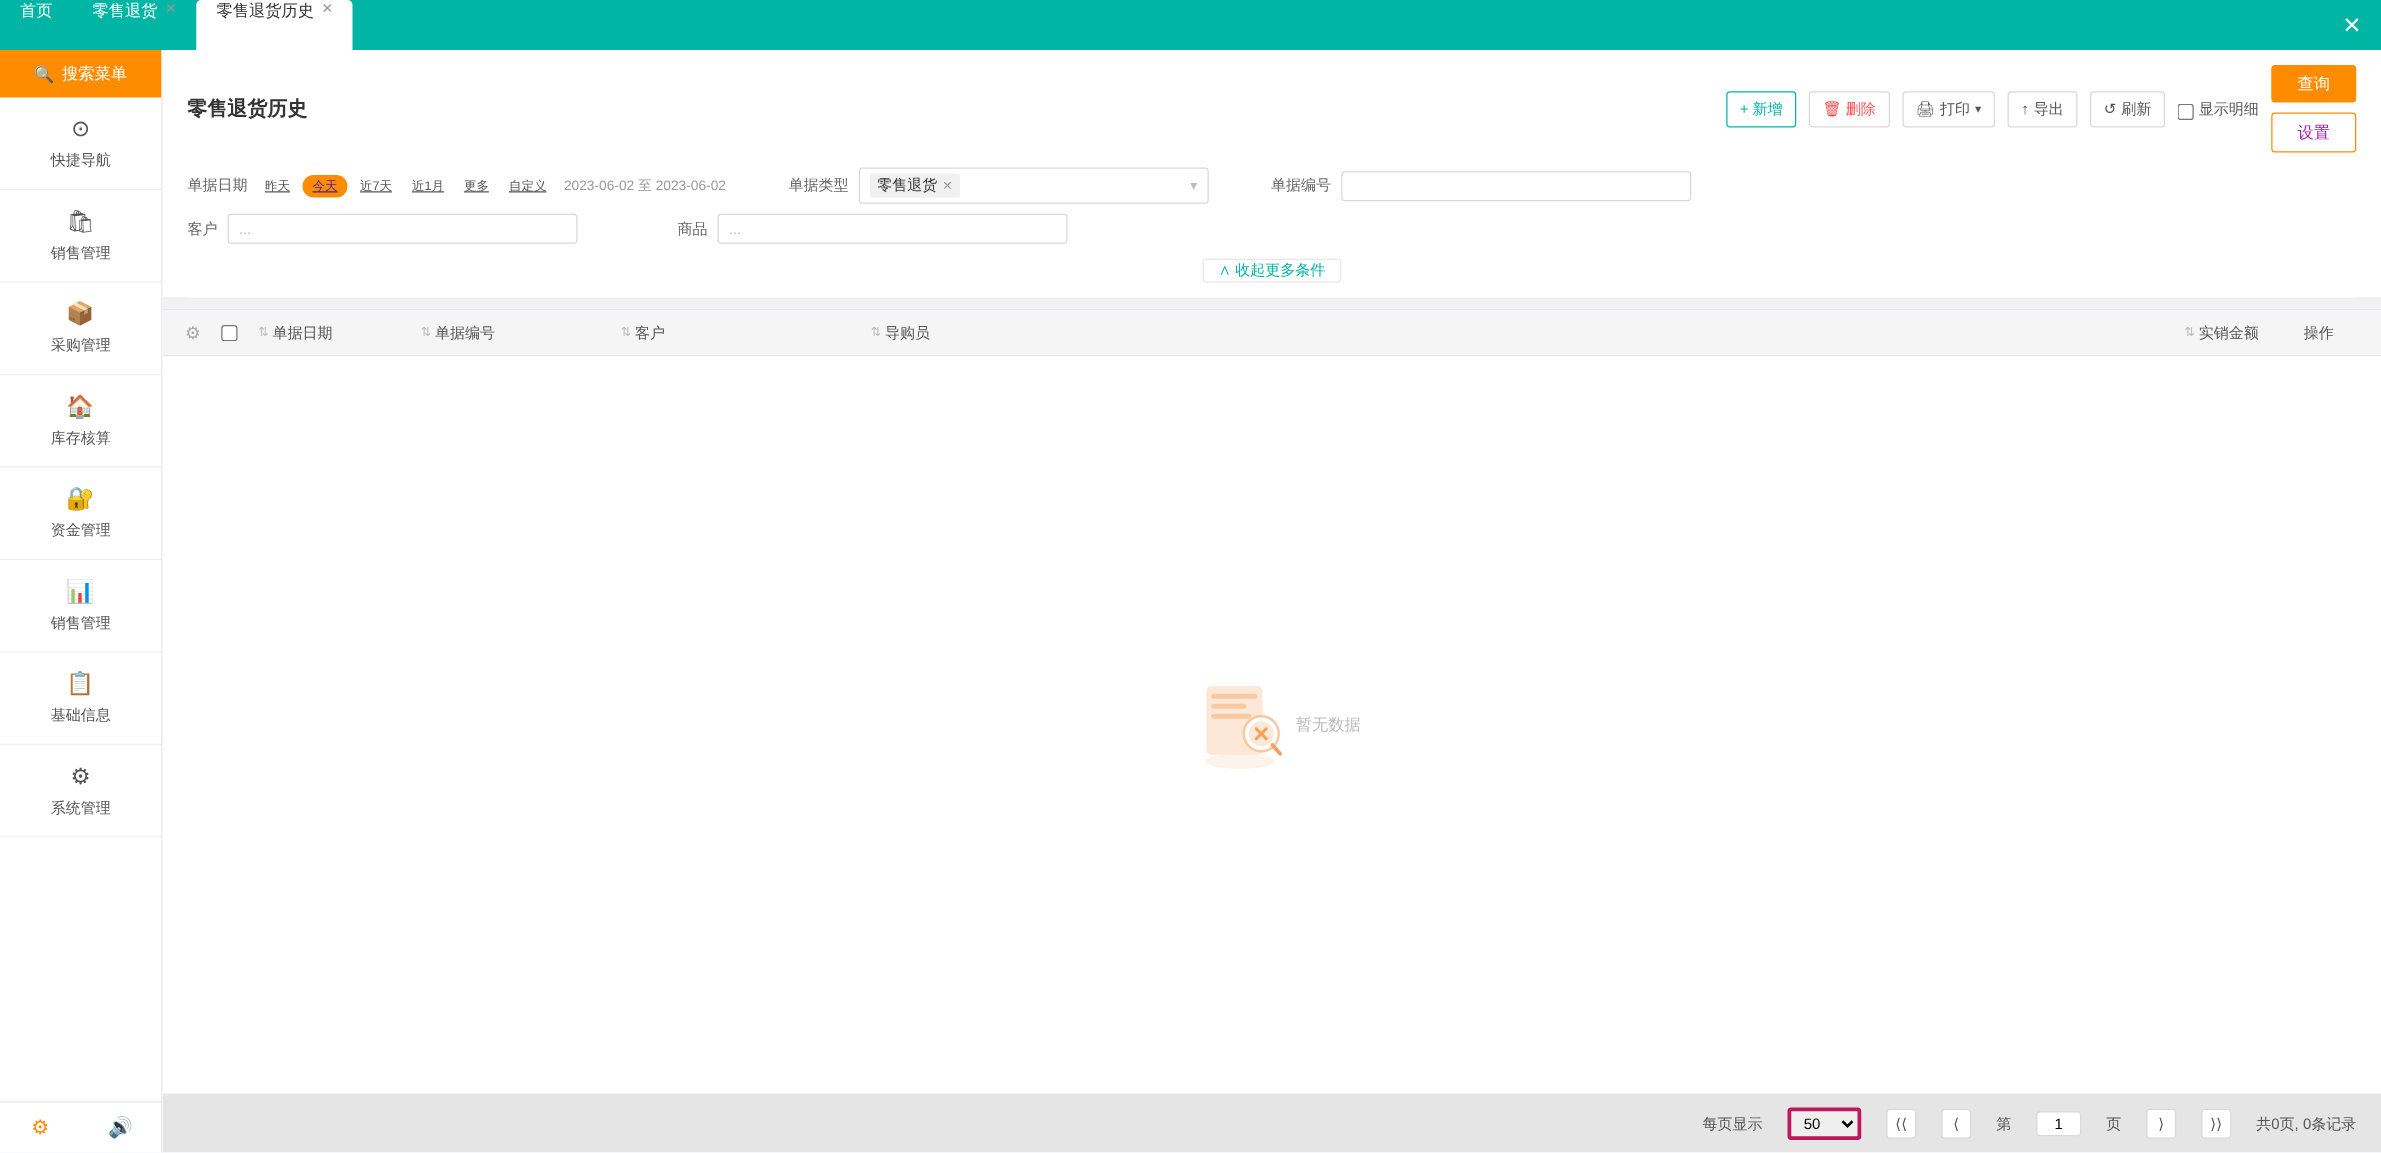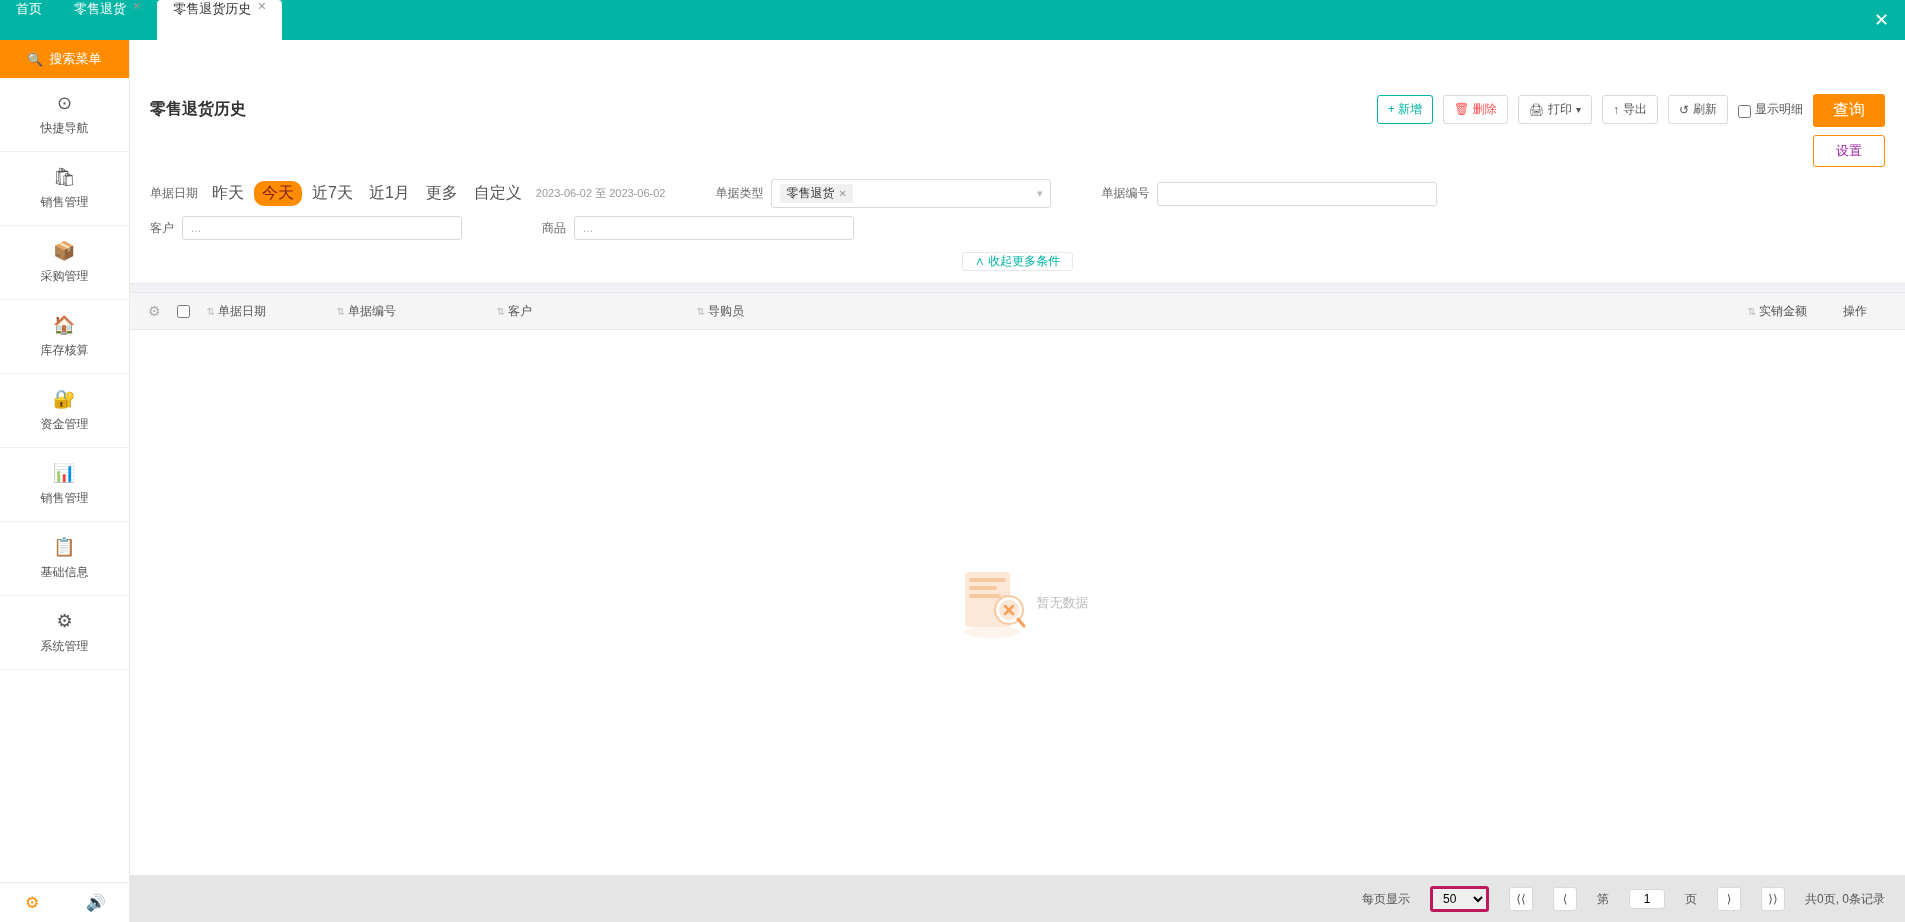--- a/index.html
+++ b/index.html
@@ -187,27 +187,28 @@
     .date-btns {
       display: flex;
       align-items: center;
       gap: 4px;
     }
     .date-btn {
       padding: 2px 6px;
       border: none;
       background: transparent;
       cursor: pointer;
-      font-size: 16px;
+      font-size: 10px;
       color: #555;
       border-radius: 2px;
+      text-decoration: underline;
     }
     .date-btn.active {
       background: #ff8c00;
-      color: #7f1d1d;
+      color: #4c1d95;
       border-radius: 10px;
       padding: 2px 8px;
     }
     .date-range {
       font-size: 11px;
       color: #999;
     }
     .filter-input {
       border: 1px solid #d9d9d9;
       border-radius: 3px;
@@ -263,22 +264,21 @@
       gap: 8px;
       flex-direction: column;
     }
     .btn-query {
       background: #ff8c00;
       color: #fff;
       border: none;
       border-radius: 3px;
       padding: 6px 20px;
       cursor: pointer;
-      font-size: 16px;
-      margin-top: 42px;
+      font-size: 13px;
     }
     .btn-setting {
       background: #fff;
       color: #a21caf;
       border: 1px solid #ff8c00;
       border-radius: 3px;
       padding: 6px 20px;
       cursor: pointer;
       font-size: 13px;
     }

